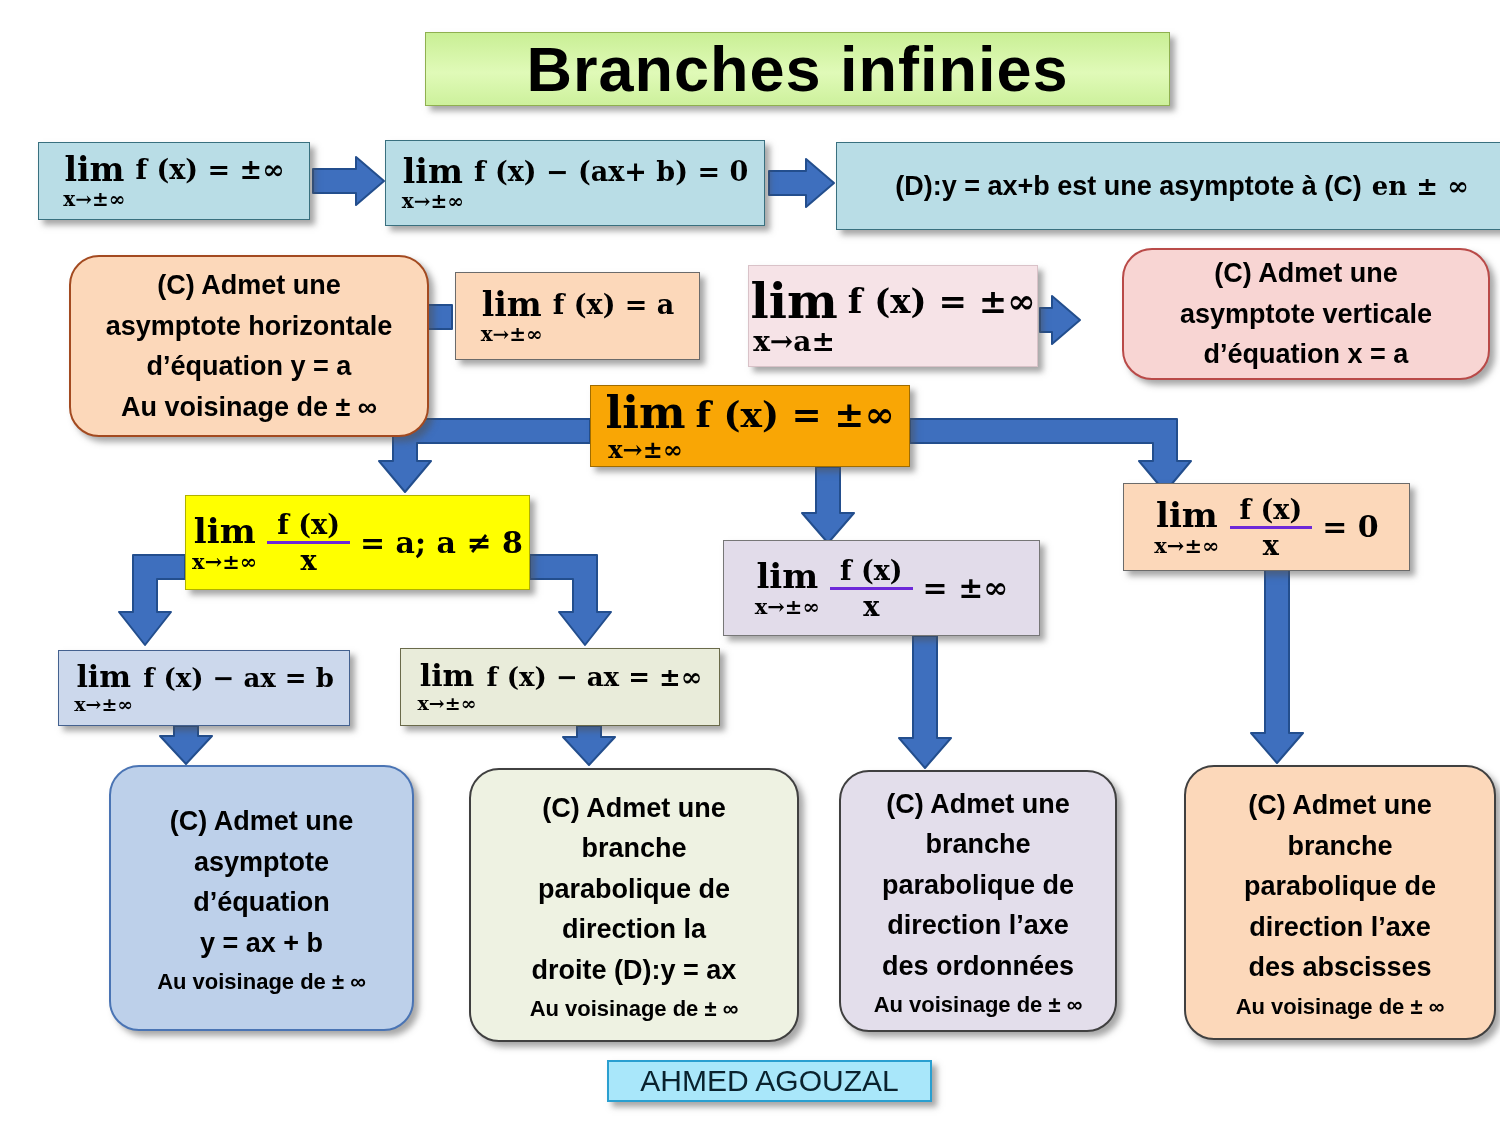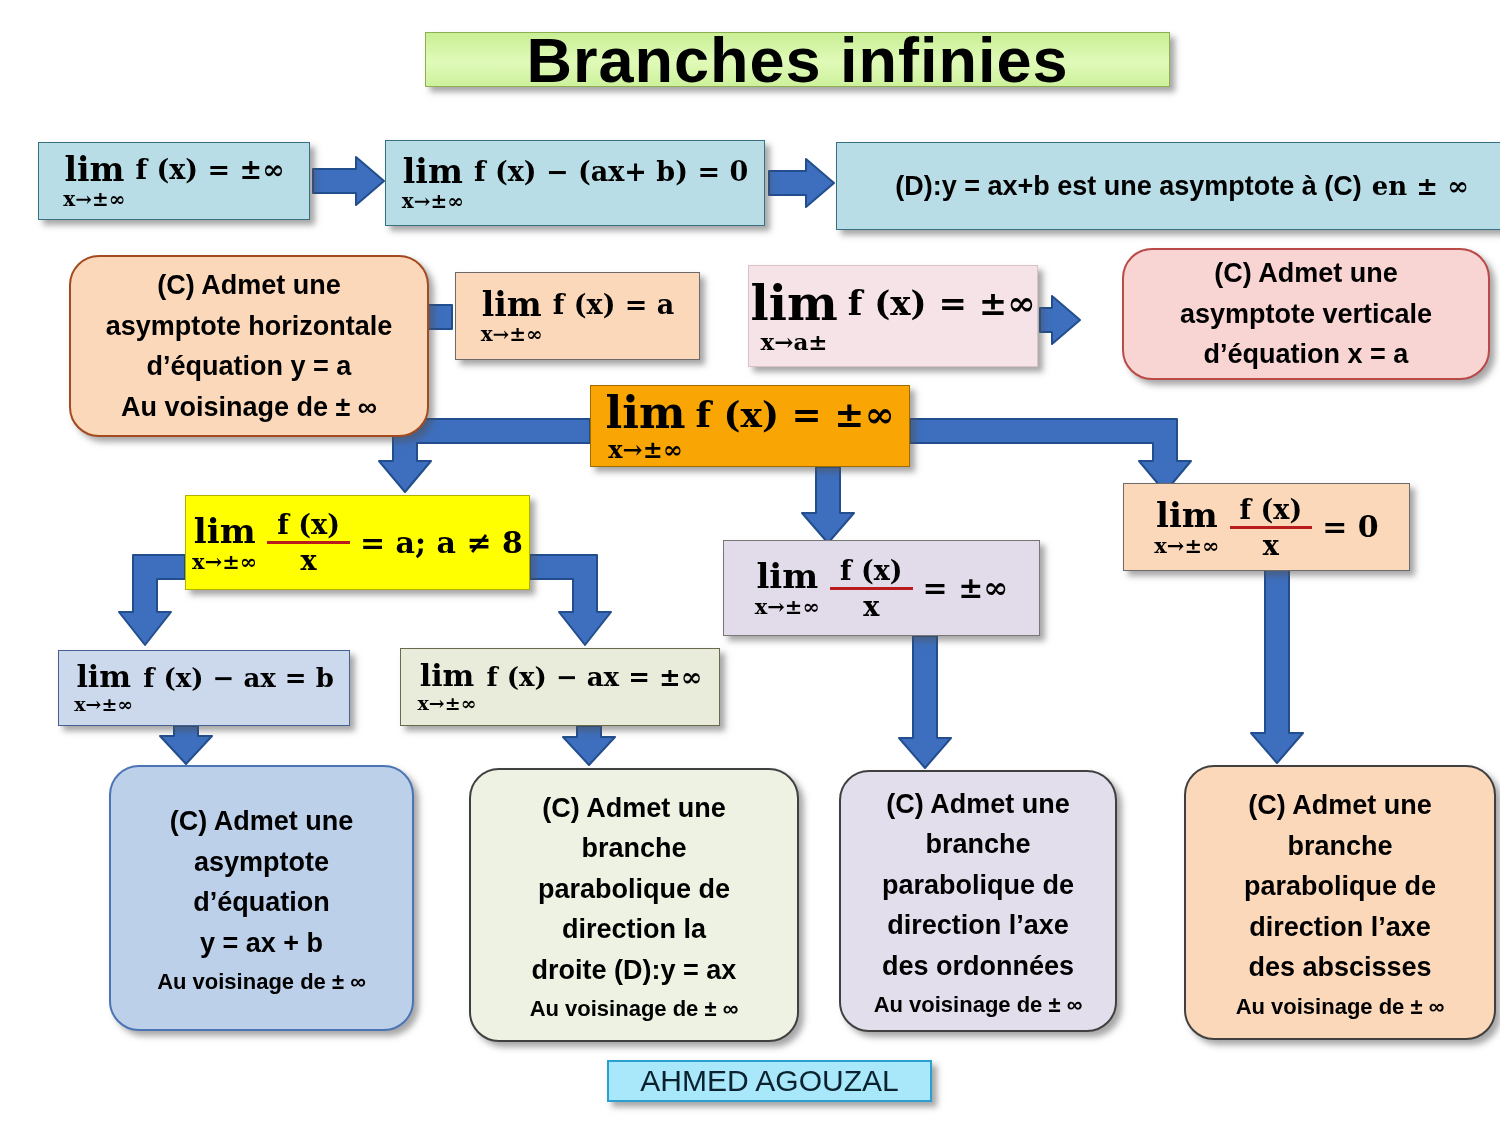--- a/index.html
+++ b/index.html
@@ -34,26 +34,26 @@
 
   
   .formula{display:flex;justify-content:center;align-items:flex-start;gap:10px;
            font-family:"DejaVu Serif",serif;font-weight:bold;line-height:1;}
   .formula.fr{align-items:center;}
   .limblock{display:flex;flex-direction:column;align-items:center;}
   .limsub{margin-top:3px;}
   .expr{margin-top:3px;}
   .formula.fr .expr{margin-top:0;}
   .frac{display:flex;flex-direction:column;align-items:center;}
-  .num{border-bottom:3px solid #b91c1c;padding:0 10px 3px;}
+  .num{border-bottom:3px solid #6d28d9;padding:0 10px 3px;}
   .den{padding-top:3px;}
 
   .fz-top .lim{font-size:33px;} .fz-top .limsub{font-size:20px;} .fz-top .expr{font-size:27px;}
   .fz-root .lim{font-size:44px;} .fz-root .limsub{font-size:24px;} .fz-root .expr{font-size:36px;margin-top:5px;}
-  .fz-va .lim{font-size:48px;} .fz-va .limsub{font-size:23px;} .fz-va .expr{font-size:34px;margin-top:7px;}
+  .fz-va .lim{font-size:48px;} .fz-va .limsub{font-size:28px;} .fz-va .expr{font-size:34px;margin-top:7px;}
   .fz-frac .lim{font-size:34px;} .fz-frac .limsub{font-size:21px;}
   .fz-frac .expr{font-size:30px;} .fz-frac .num,.fz-frac .den{font-size:27px;}
   .fz-cond .lim{font-size:30px;} .fz-cond .limsub{font-size:19px;} .fz-cond .expr{font-size:26px;}
 
   
   .result{font-size:27px;font-weight:bold;line-height:1.5;white-space:pre-line;text-align:center;}
   .note{font-size:22px;font-weight:bold;margin-top:6px;text-align:center;}
   .mixed-line{display:flex;align-items:center;gap:10px;font-weight:bold;}
   .mixed-main{font-size:27px;}
   .mixed-suffix{font-size:26px;font-family:"DejaVu Serif",serif;}
@@ -74,21 +74,21 @@
       <polygon points="910,419 1177,419 1177,461 1191,461 1165,492 1139,461 1153,461 1153,443 910,443"></polygon>
       <polygon points="185,555 133,555 133,612 119,612 145,645 171,612 157,612 157,579 185,579"></polygon>
       <polygon points="530,555 597,555 597,612 611,612 585,645 559,612 573,612 573,579 530,579"></polygon>
       <polygon points="174,726 174,736 160,736 186,764 212,736 198,736 198,726"></polygon>
       <polygon points="577,726 577,737 563,737 589,765 615,737 601,737 601,726"></polygon>
       <polygon points="913,636 913,738 899,738 925,768 951,738 937,738 937,636"></polygon>
       <polygon points="1265,570 1265,733 1251,733 1277,763 1303,733 1289,733 1289,570"></polygon>
     </g>
   </svg>
 
-  <div class="box title-box" style="left:425px;top:32px;width:745px;height:55px;">Branches infinies</div>
+  <div class="box title-box" style="left:425px;top:32px;width:745px;height:74px;">Branches infinies</div>
 
   <div class="box blue-rect" style="left:38px;top:142px;width:272px;height:78px;">
     <div class="formula fz-top">
       <span class="limblock">
         <span class="lim">lim</span>
         <span class="limsub">x→±∞</span>
       </span>
       <span class="expr">f (x) = ±∞</span>
     </div>
   </div>

